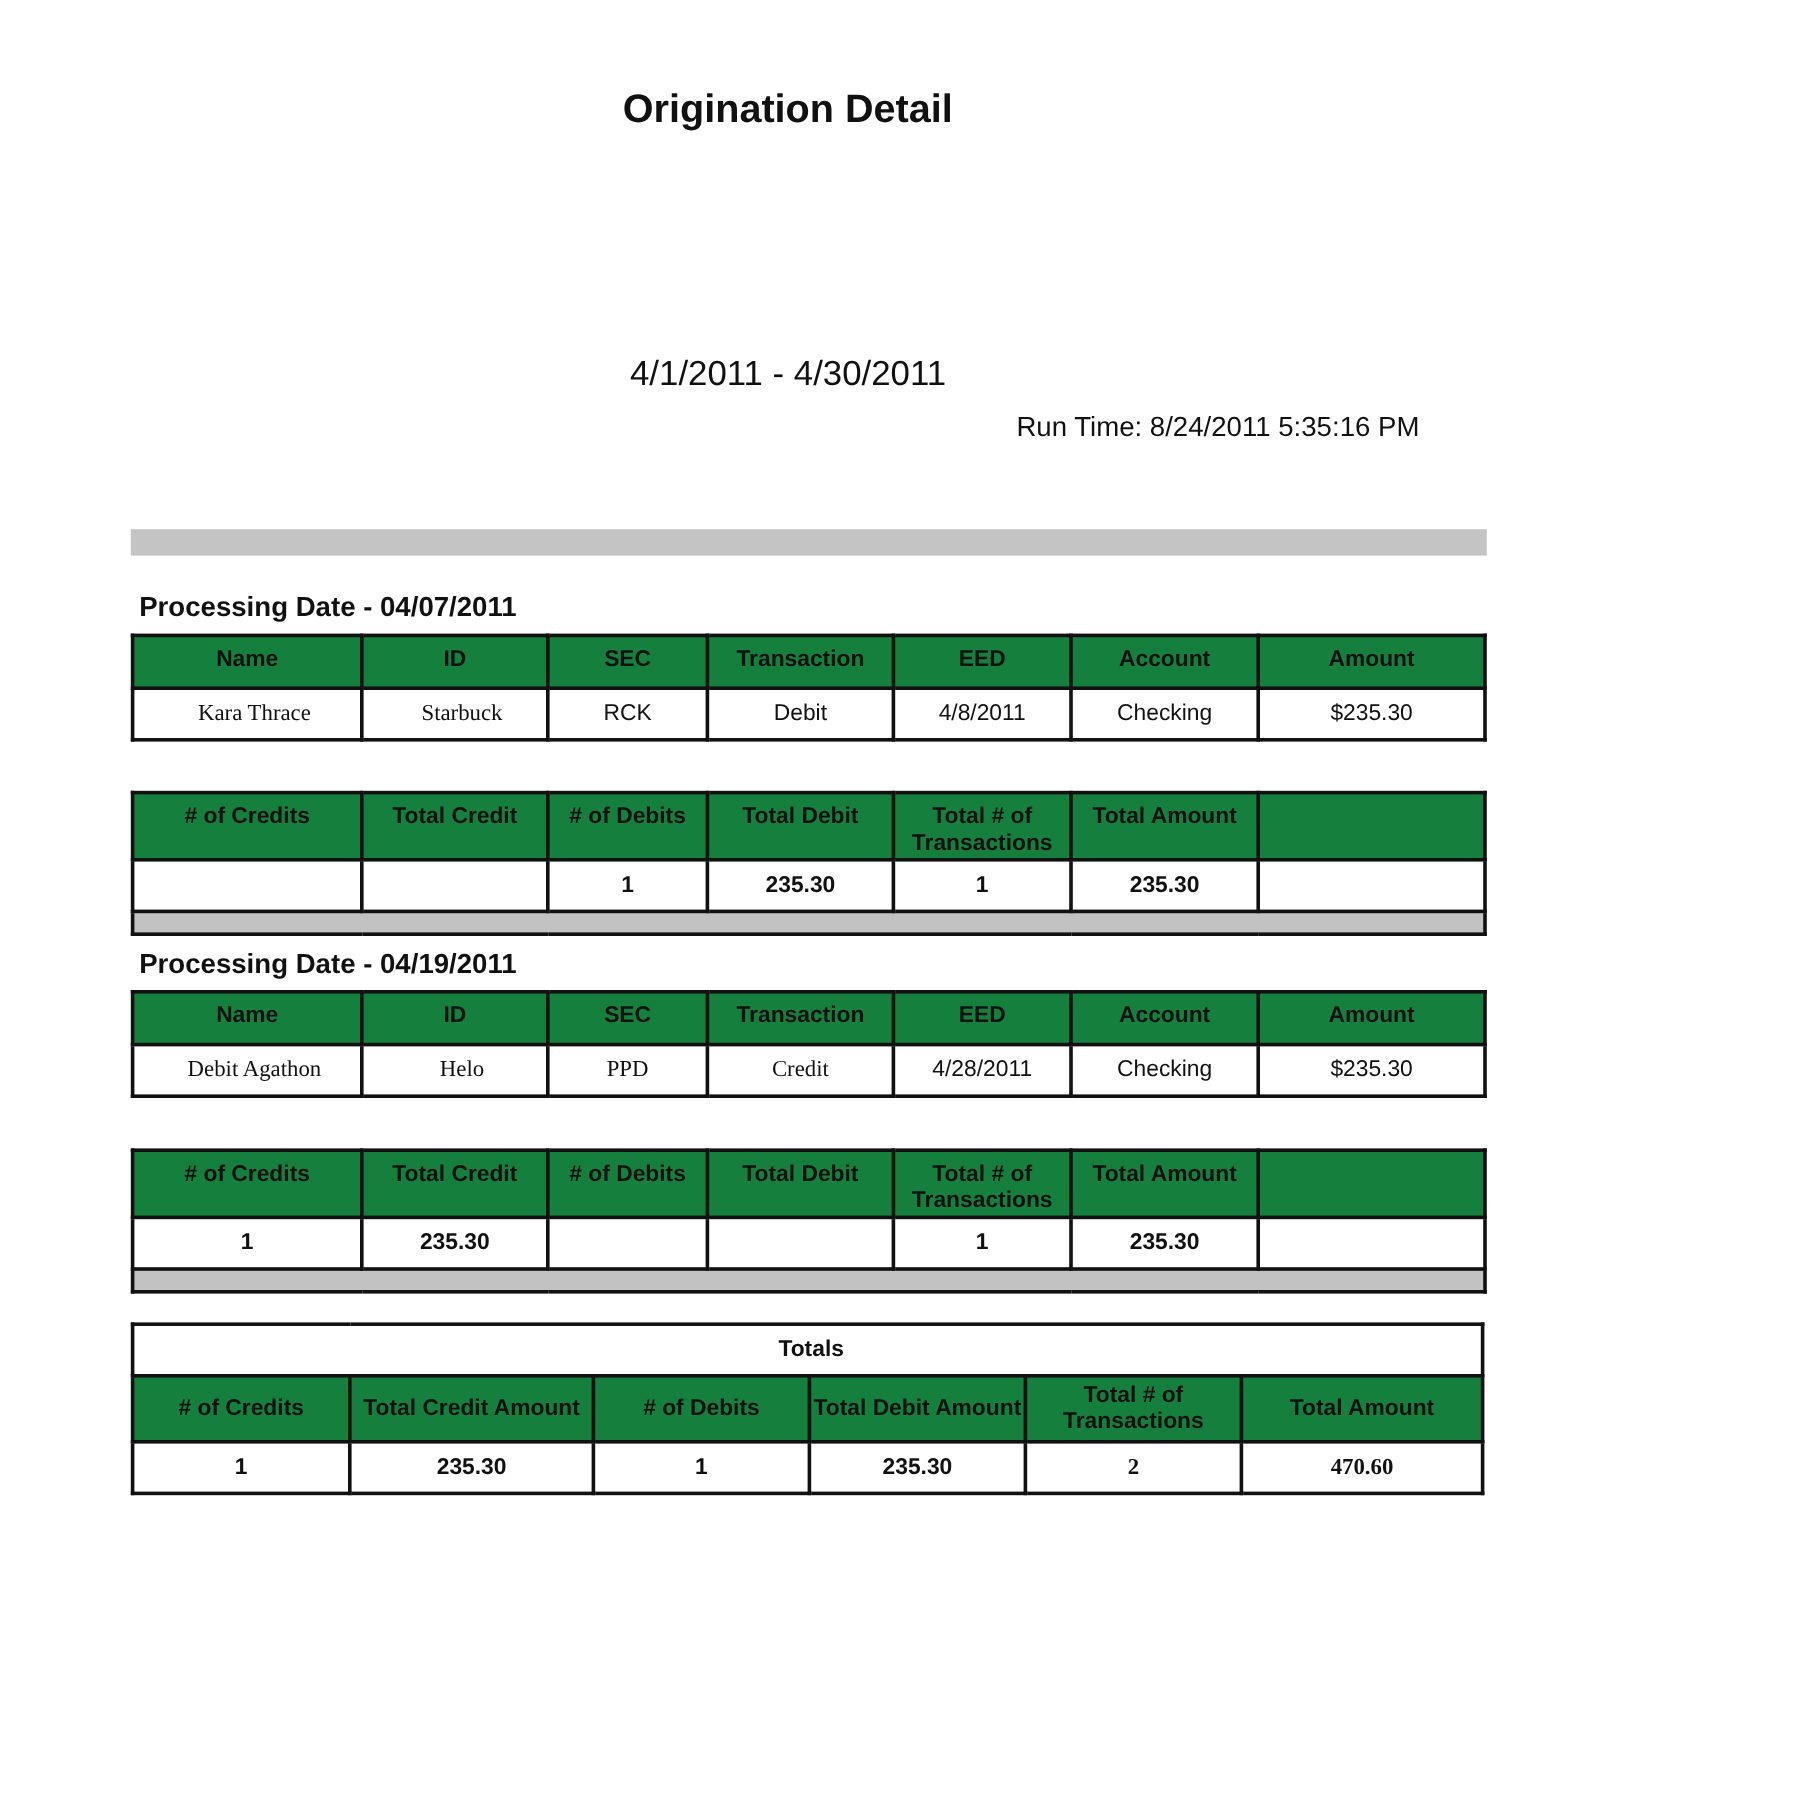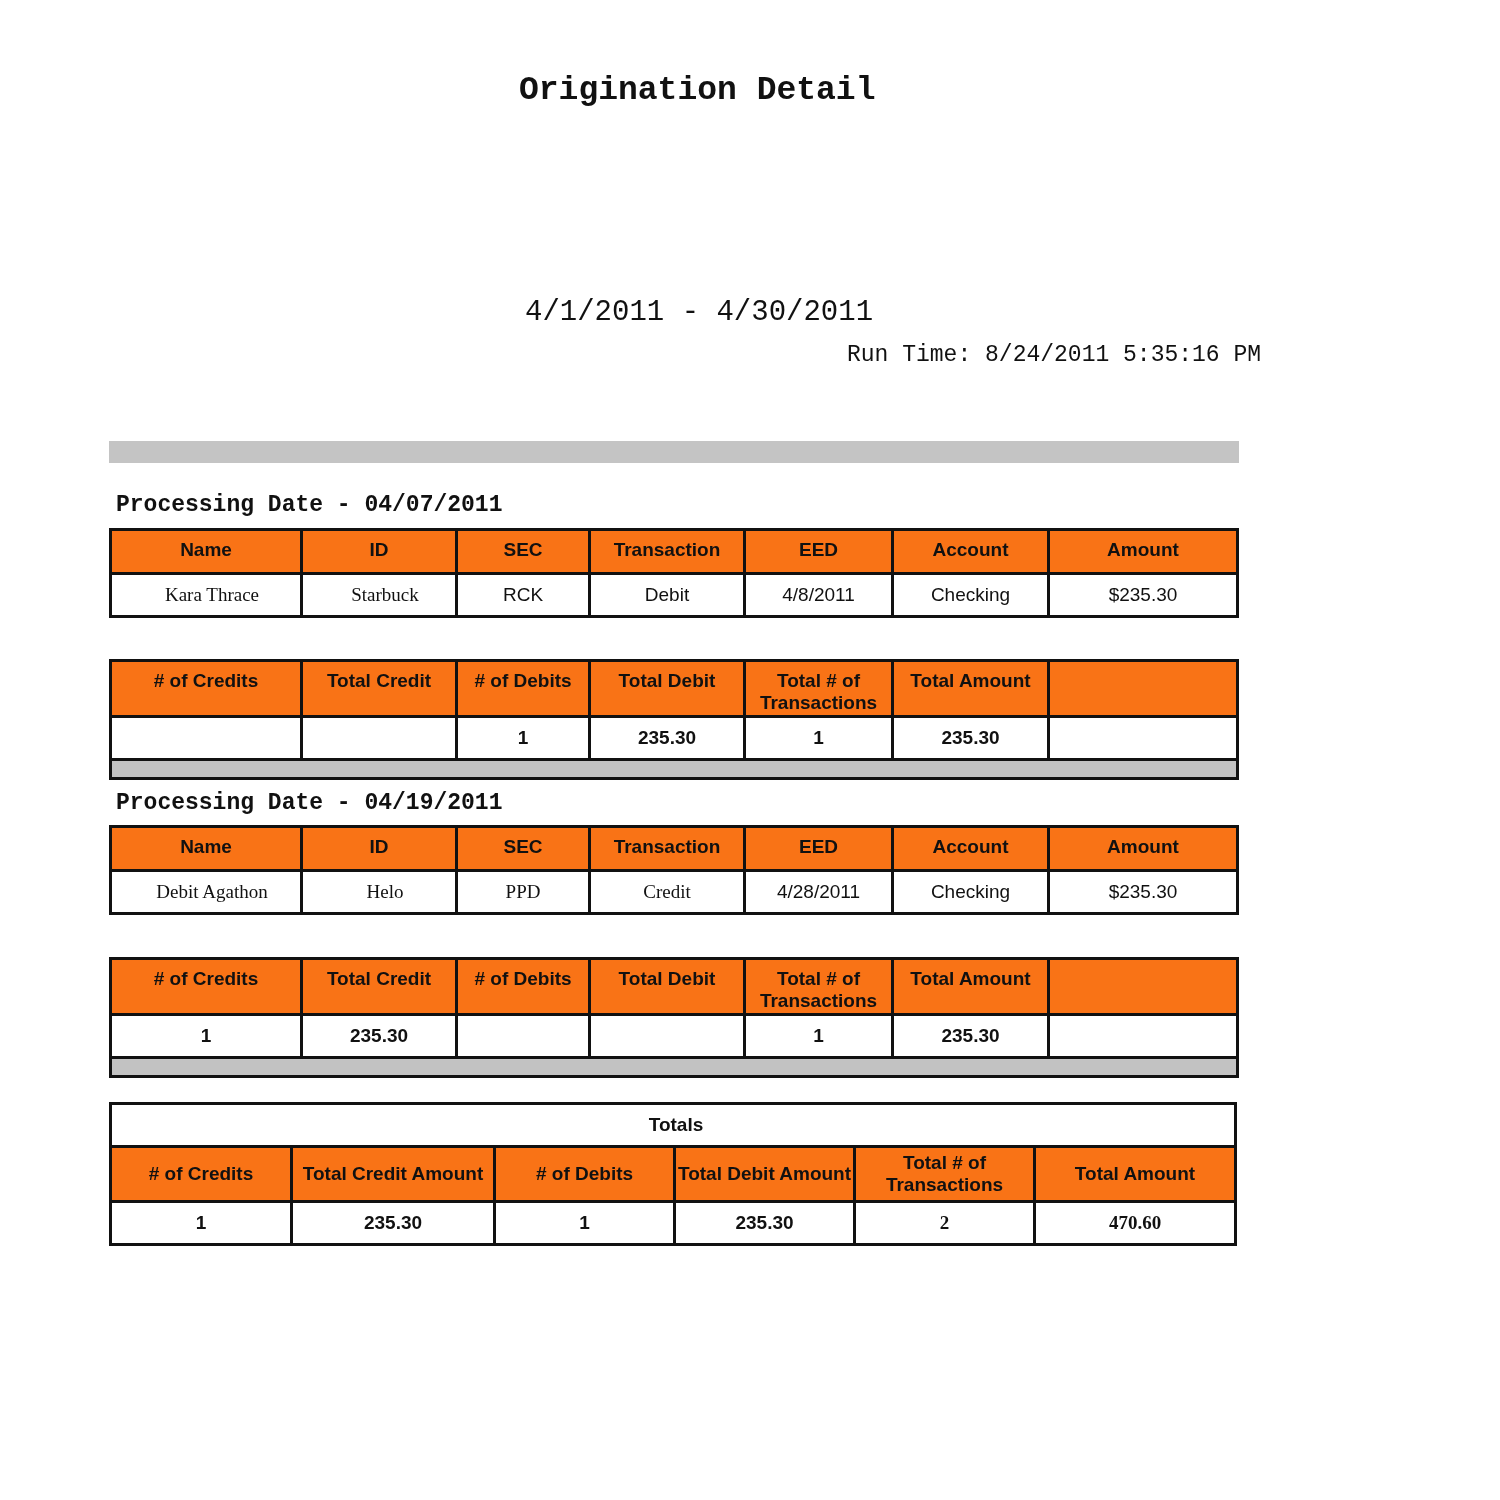--- a/index.html
+++ b/index.html
@@ -1,27 +1,27 @@
 <!DOCTYPE html>
 <html><head>
 <meta charset="utf-8">
 <style>
   html,body{margin:0;padding:0;background:#fff;}
   body{width:1500px;height:1500px;position:relative;font-family:"Liberation Sans",sans-serif;color:#111;overflow:hidden;}
-  .abs{position:absolute;font-family:Liberation Mono, monospace;}
+  .abs{position:absolute;}
   .title{left:519px;top:72px;font-size:33px;font-weight:bold;white-space:nowrap;}
   .company{left:530px;top:166px;width:260px;text-align:center;font-family:"Liberation Serif",serif;font-size:26px;color:#222;line-height:36px;background:#fafafa;}
   .period{left:525px;top:296px;font-size:29px;white-space:nowrap;}
   .runtime{left:847px;top:342px;font-size:23px;white-space:nowrap;}
   .divider{left:109px;top:441px;width:1130px;height:22px;background:#c4c4c4;}
   .section-title{left:116px;font-size:23px;font-weight:bold;white-space:nowrap;}
   table{position:absolute;border-collapse:collapse;table-layout:fixed;}
   table.grid{border:3px solid #111;}
   table.grid td, table.grid th{border:3px solid #111;padding:0;text-align:center;font-size:19px;}
-  th{background:#f97316;font-weight:bold;vertical-align:top;padding-top:8px !important;line-height:22px;}
+  th{background:#15803d;font-weight:bold;vertical-align:top;padding-top:8px !important;line-height:22px;}
   td{background:#fff;height:40px;}
   td.serif{font-family:"Liberation Serif",serif;font-size:21px;margin-left:24px;}
   td.left{text-align:left;padding-left:12px !important;}
   td.bold{font-weight:bold;}
   tr.filler td{background:#c2c2c2;height:16px;}
   .totals-caption td{background:#fff;text-align:center;padding-left:6px !important;font-size:24px;font-weight:bold;height:40px;}
   .totals th{vertical-align:middle;padding-top:0 !important;height:52px;}
 </style>
 </head>
 <body>

